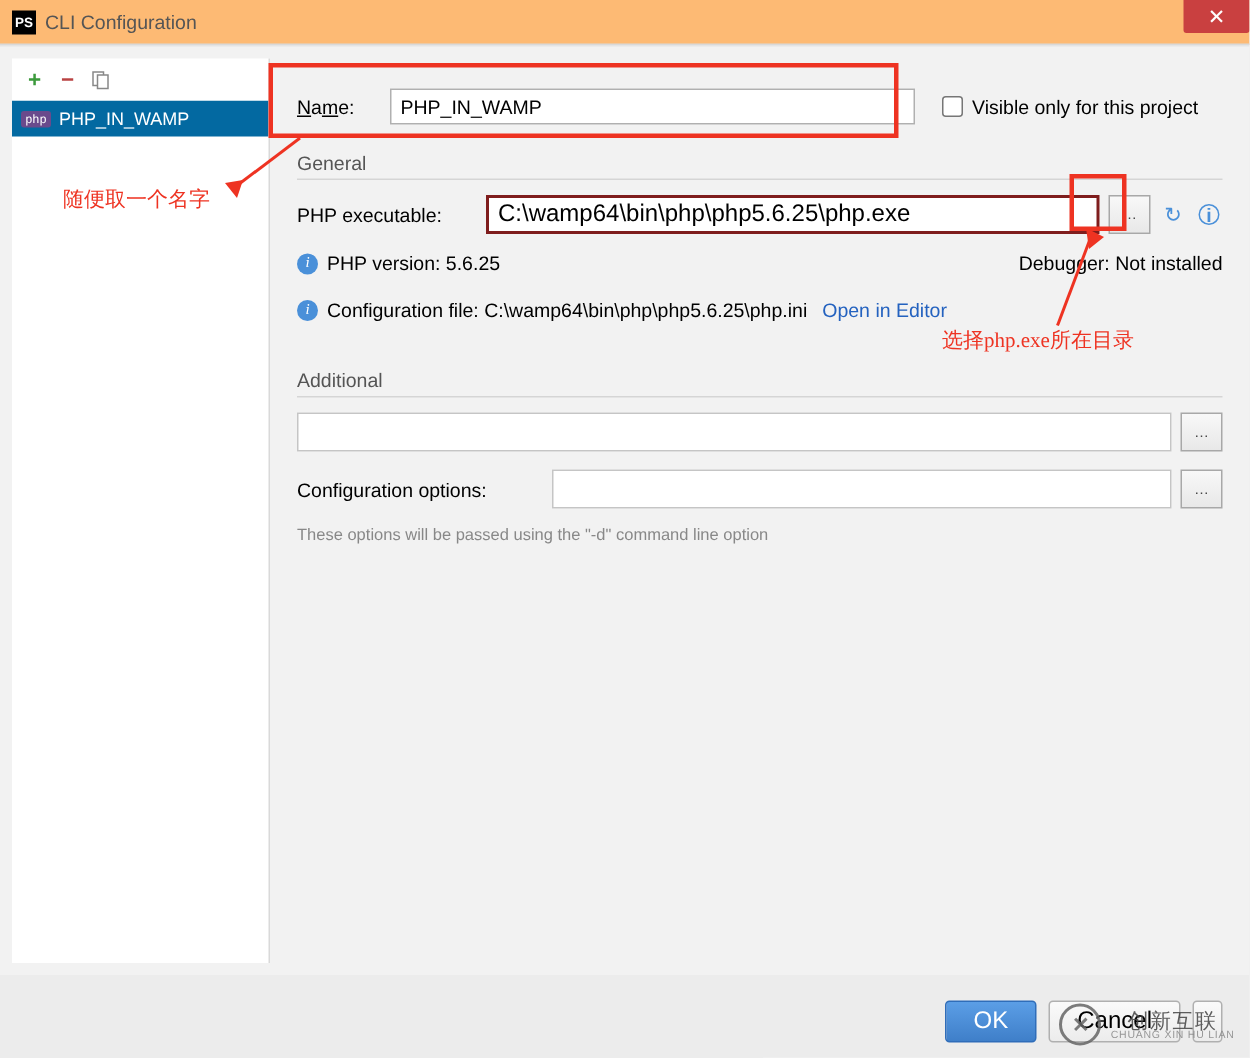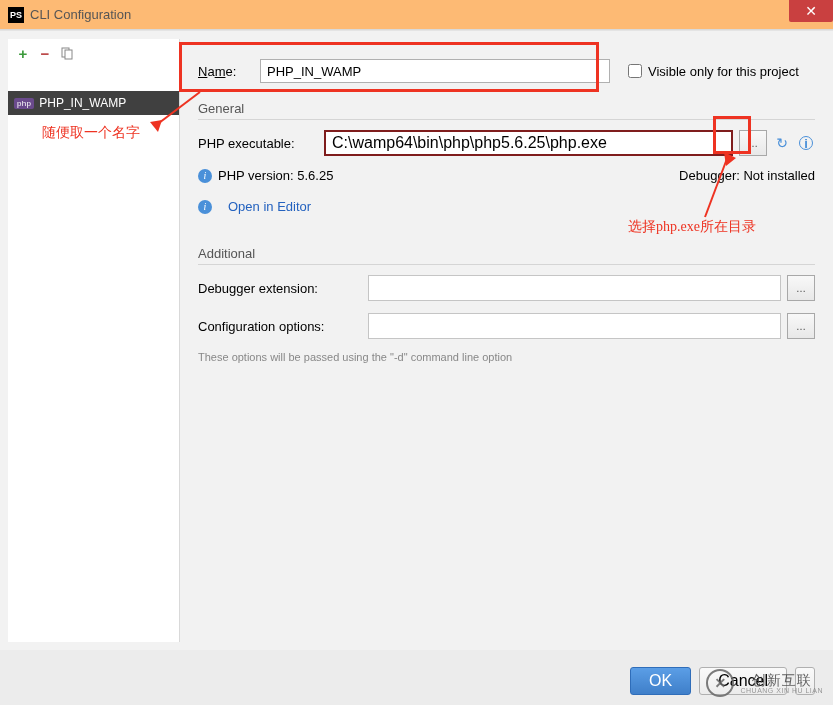--- a/index.html
+++ b/index.html
@@ -12,21 +12,21 @@
     
     .dialog-body { display: flex; height: 620px; background: #f2f2f2; border-top: 1px solid #e4e4e4; }
     
     .sidebar { width: 172px; background: #fff; border-right: 1px solid #d9d9d9; display: flex; flex-direction: column; margin: 8px 0 8px 8px; }
     .toolbar { height: 28px; display: flex; align-items: center; gap: 4px; padding: 0 6px; }
     .tb-btn { width: 18px; height: 18px; display: flex; align-items: center; justify-content: center; font-size: 15px; font-weight: bold; cursor: pointer; }
     .tb-add { color: #3c9a3c; }
     .tb-remove { color: #b94343; }
     .tb-copy { color: #888; }
     .list { flex: 1; overflow: auto; }
-    .list-item { height: 22px; display: flex; align-items: center; padding: 12px 6px; background: #404040; color: #fff; font-size: 12px; margin-top: 24px; }
+    .list-item { height: 22px; display: flex; align-items: center; padding: 12px 6px; background: #0369a1; color: #fff; font-size: 12px; }
     .list-item .php-tag { background: #6a4a8c; color: #fff; font-size: 8px; padding: 1px 3px; border-radius: 2px; margin-right: 5px; letter-spacing: 0.3px; }
     
     .content { flex: 1; padding: 22px 18px; position: relative; }
     .row { display: flex; align-items: center; margin-bottom: 12px; }
     .label { color: #000; font-size: 13px; margin-right: 10px; }
     .name-row { margin-top: 6px; }
     .name-label { width: 52px; }
     .name-input { width: 350px; height: 24px; border: 1px solid #b0b0b0; padding: 0 6px; font-size: 13px; }
     .checkbox-row { display: flex; align-items: center; margin-left: 18px; }
     .checkbox { width: 14px; height: 14px; margin-right: 6px; }
@@ -125,27 +125,27 @@
     </div>
 
     <div class="info-row">
       <span class="info-icon">i</span>
       <span class="info-text">PHP version: 5.6.25</span>
       <span class="info-right"><span>Debugger:</span> <span>Not installed</span></span>
     </div>
 
     <div class="info-row" style="margin-top:16px">
       <span class="info-icon">i</span>
+      <span class="info-text">Configuration file: C:\wamp64\bin\php\php5.6.25\php.ini</span>
       <span class="link" style="margin-left:10px">Open in Editor</span>
     </div>
 
     <div class="section-title" style="margin-top:32px">Additional</div>
 
     <div class="row">
-      <span class="label ext-label">Debugger extension:</span>
       <input class="ext-input" value="" style="">
       <span class="browse-btn">…</span>
     </div>
 
     <div class="row">
       <span class="label ext-label">Configuration options:</span>
       <input class="ext-input" value="" style="">
       <span class="browse-btn">…</span>
     </div>
 

